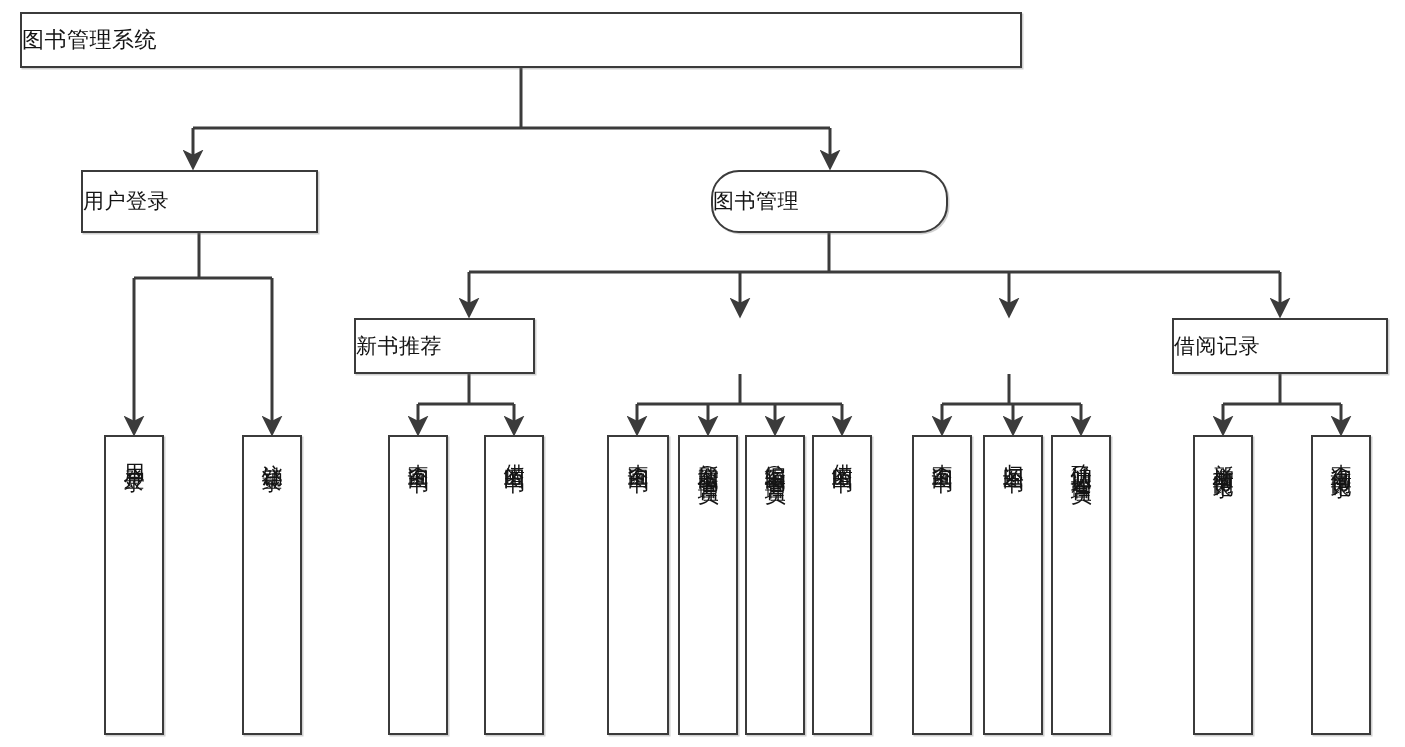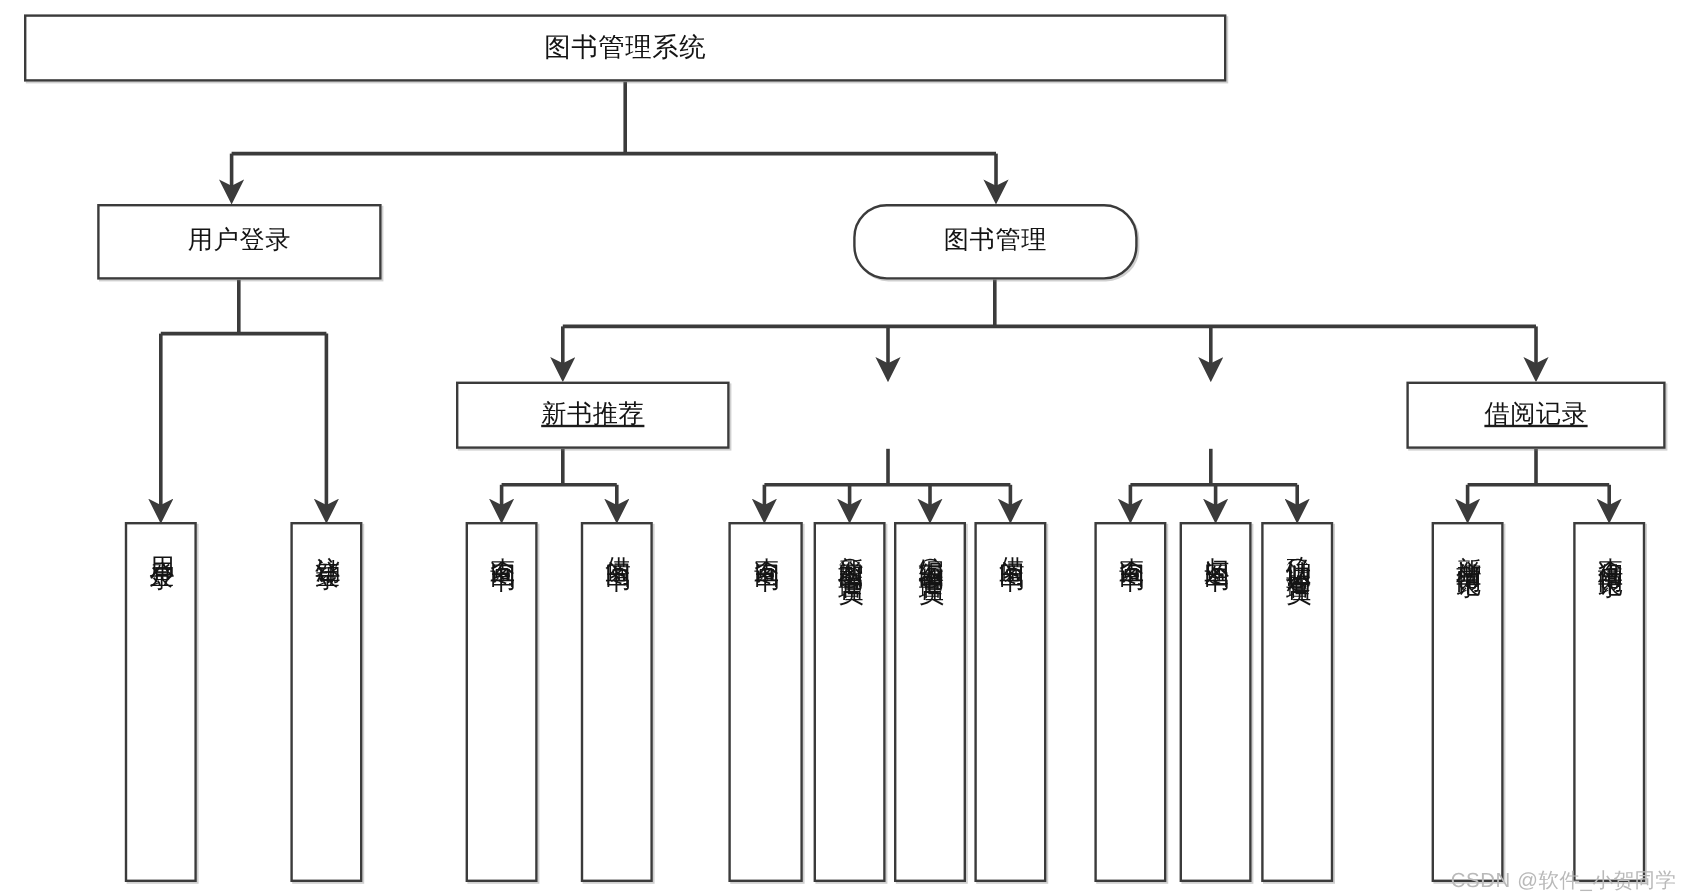--- a/index.html
+++ b/index.html
@@ -25,21 +25,20 @@
     height: 747px;
     pointer-events: none;
   }
   .node {
     position: absolute;
     box-sizing: border-box;
     border: 2.5px solid #3b3b3b;
     background: #ffffff;
     display: flex;
     align-items: center;
-    justify-content: center;
     color: #1b1b1b;
     box-shadow: 1.5px 1.5px 0 rgba(120,120,120,0.35);
   }
   .node .label {
     display: block;
     text-align: center;
     line-height: 1.18;
     color: #141414;
   }
   
@@ -135,27 +134,27 @@
   </div>
 
   <div class="node horiz" style="left:81px; top:170px; width:237px; height:63px;">
     <span class="label">用户登录</span>
   </div>
 
   <div class="node horiz" style="left:711px; top:170px; width:237px; height:63px;border-radius:28px;">
     <span class="label">图书管理</span>
   </div>
 
-  <div class="node horiz" style="left:380px; top:318px; width:228px; height:56px;text-decoration:underline;">
+  <div class="node horiz" style="left:354px; top:318px; width:181px; height:56px;">
     <span class="label">新书推荐</span>
   </div>
 
 
 
-  <div class="node horiz" style="left:1172px; top:318px; width:216px; height:56px;text-decoration:underline;">
+  <div class="node horiz" style="left:1172px; top:318px; width:216px; height:56px;">
     <span class="label">借阅记录</span>
   </div>
 
   <div class="node vert" style="left:104px; top:435px; width:60px; height:300px;">
     <span class="label">用户登录</span>
   </div>
 
   <div class="node vert" style="left:242px; top:435px; width:60px; height:300px;">
     <span class="label">注销登录</span>
   </div>
@@ -197,15 +196,14 @@
   </div>
 
   <div class="node vert" style="left:1193px; top:435px; width:60px; height:300px;">
     <span class="label">新增借阅记录</span>
   </div>
 
   <div class="node vert" style="left:1311px; top:435px; width:60px; height:300px;">
     <span class="label">查询借阅记录</span>
   </div>
 
-  <div id="watermark">CSDN @软件_小贺同学</div>
 
 </div>
 
 </body></html>

